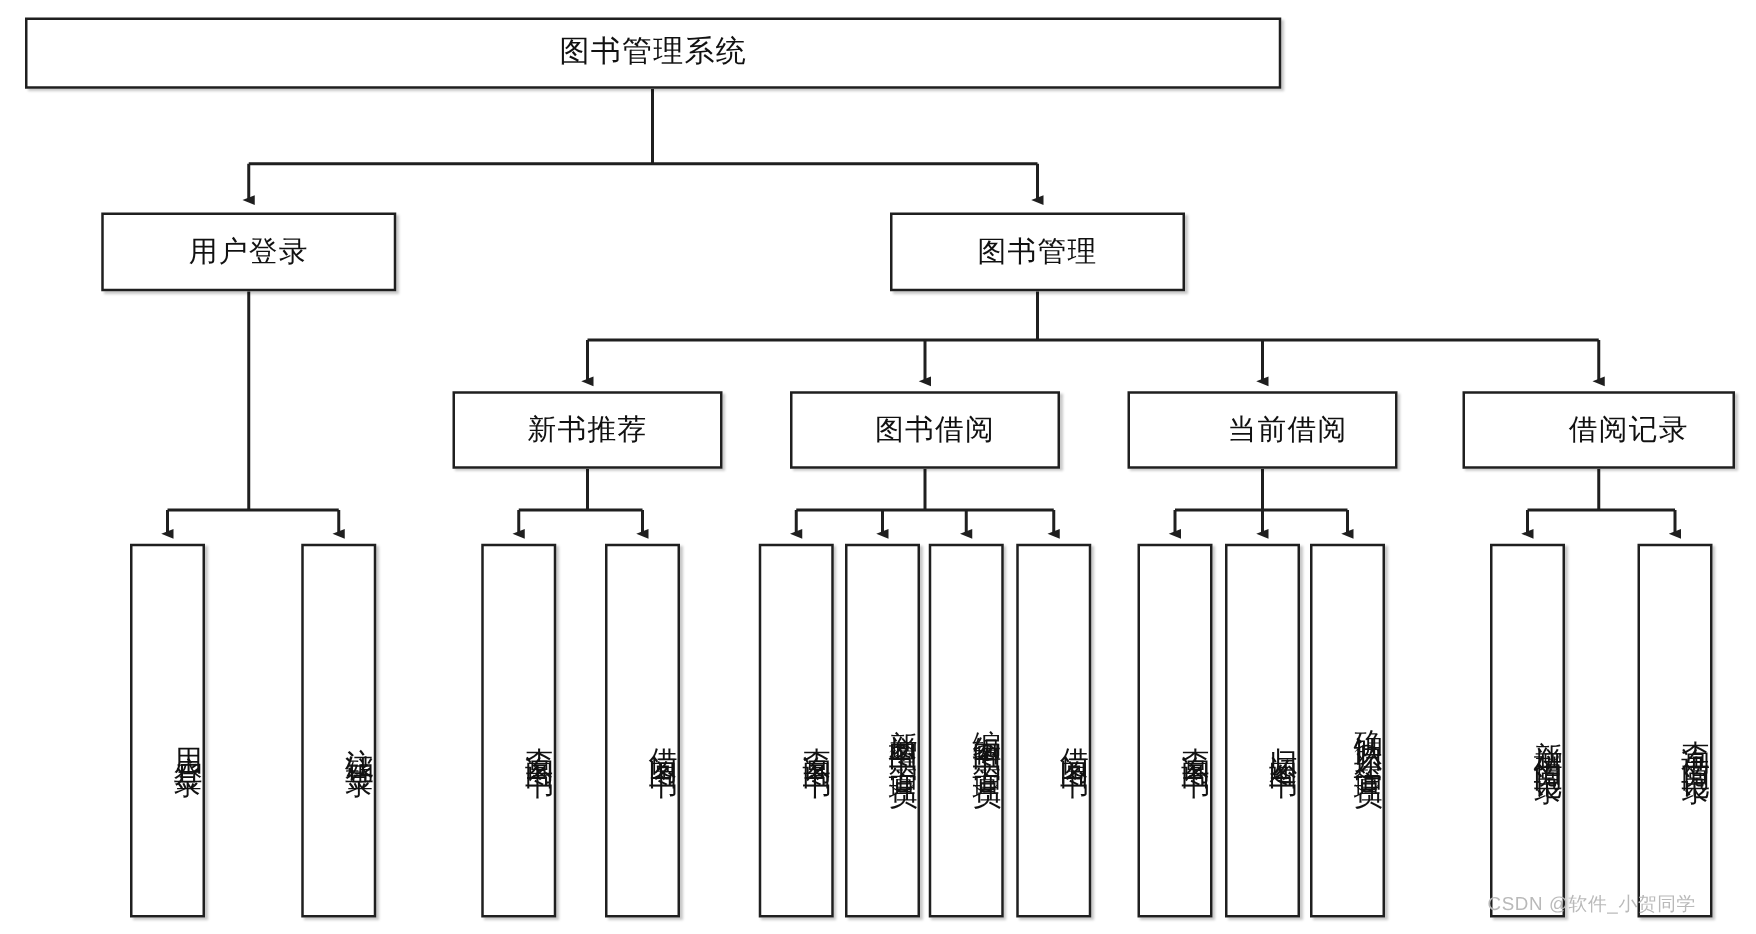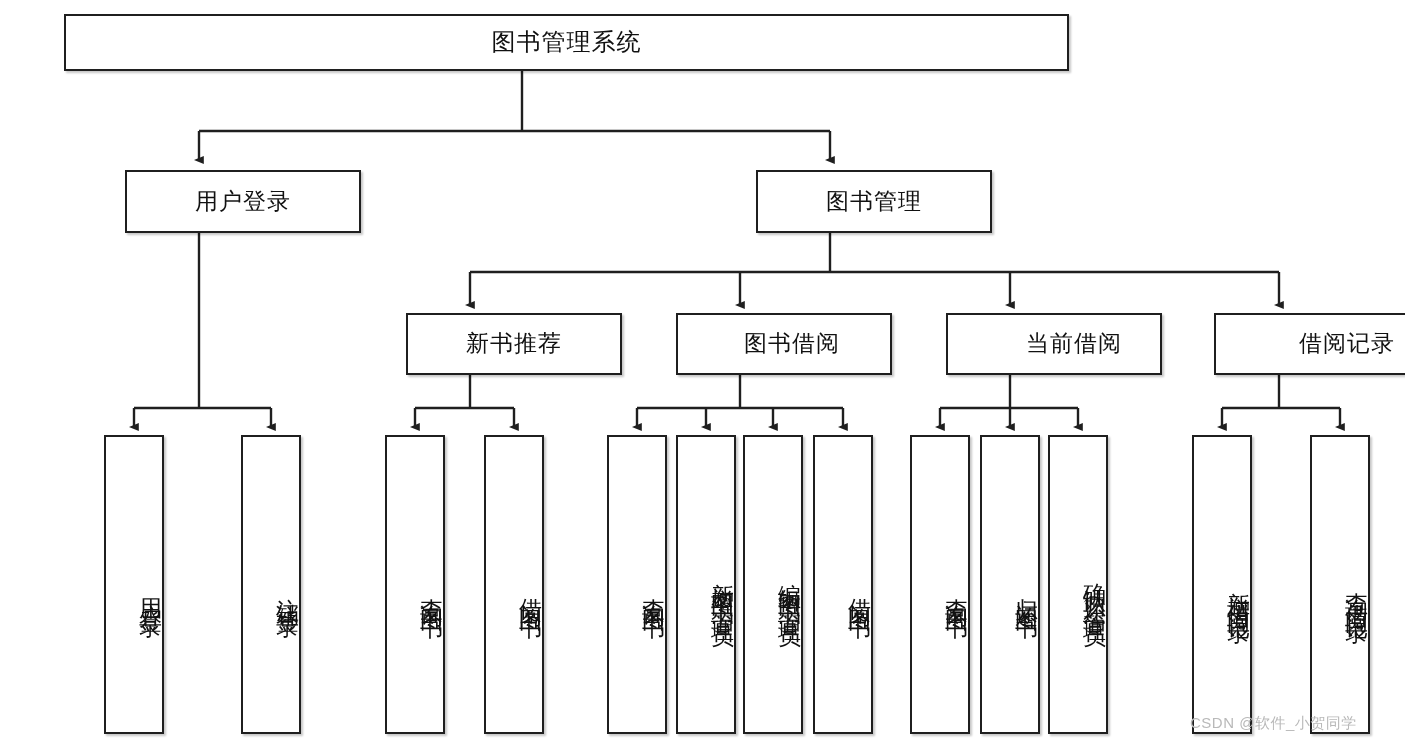--- a/index.html
+++ b/index.html
@@ -33,21 +33,20 @@
     align-items: center;
     justify-content: center;
     box-shadow: 2px 2px 2px rgba(0,0,0,0.22);
     color: #111111;
   }
   .node.horiz {
     font-size: 23px;
     letter-spacing: 1px;
     line-height: 1.2;
     text-align: center;
-    margin-left: 44px;
   }
   .node.root {
     font-size: 24px;
   }
   .node.leaf {
     writing-mode: vertical-rl;
     text-orientation: upright;
     font-size: 23px;
     letter-spacing: 6px;
     line-height: 1;

